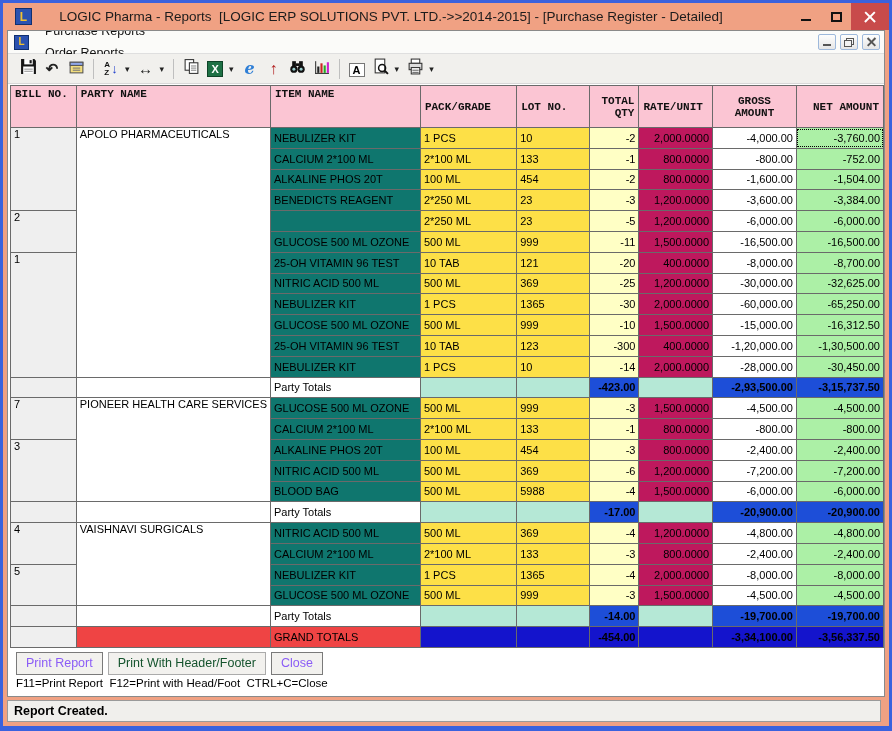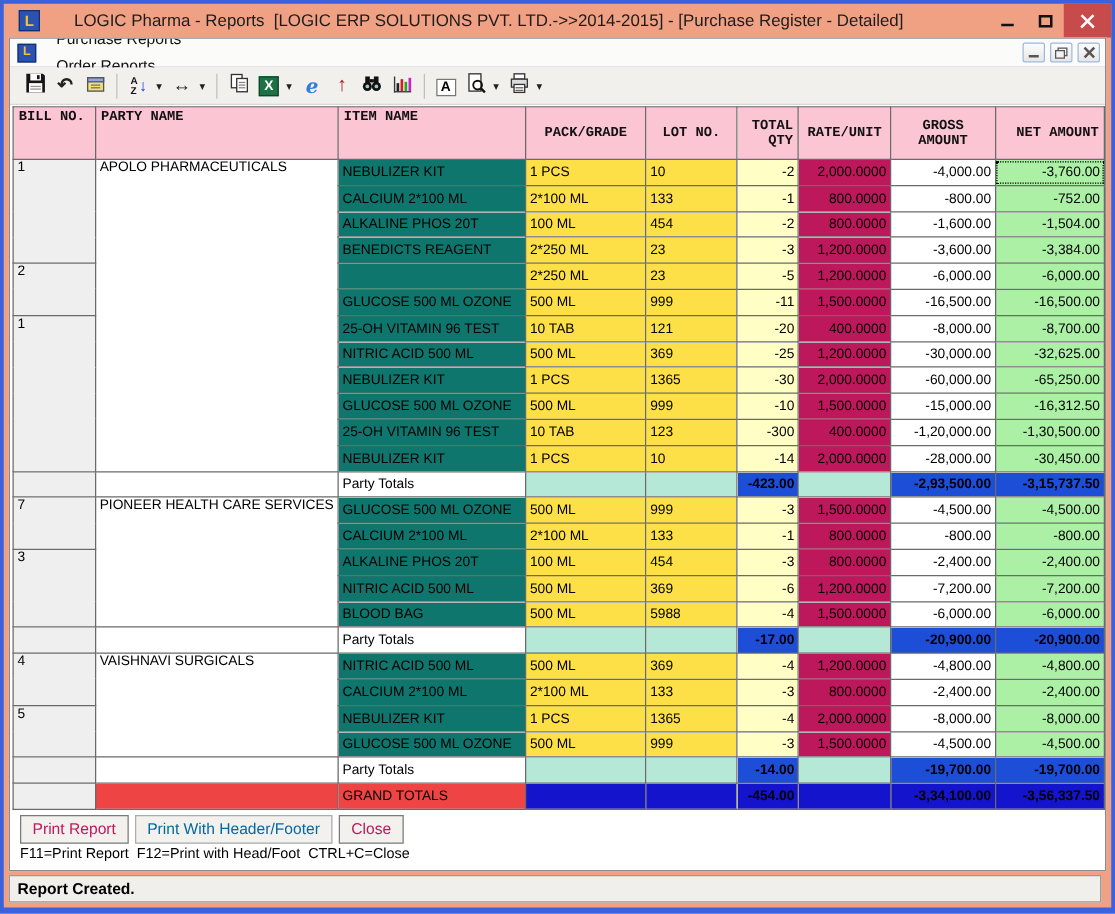--- a/index.html
+++ b/index.html
@@ -65,21 +65,21 @@
 
   
   .table-wrap { flex:0 0 565px; background:#fff; padding:1px 0 0 2px; overflow:hidden; }
   #report-table { border-collapse:collapse; table-layout:fixed; }
   #report-table th, #report-table td { border:1px solid #6a6a6a; overflow:hidden; white-space:nowrap; }
   #report-table th { background:#FBC5D3; font-family:"Liberation Mono","DejaVu Sans Mono", monospace;
                      font-size:11px; font-weight:bold; color:#111; height:42px; padding:2px 4px;
                      white-space:pre-line; }
   #report-table td { font-size:11px; height:20.8px; padding:0 3px; color:#000; }
   th.h-top { vertical-align:top; text-align:left; }
-  th.h-mid { vertical-align:middle; text-align:center; }
+  th.h-mid { vertical-align:middle; text-align:left; }
   th.h-mid-right { vertical-align:middle; text-align:right; }
   th.h-mid-center { vertical-align:middle; text-align:center; }
   td.bill-td  { background:#EFEFEF; vertical-align:top; padding-top:2px; }
   td.party-td { background:#fff; vertical-align:top; padding-top:2px; white-space:normal; line-height:13px; }
   td.item-td  { background:#0f766e; }
   td.pack-td, td.lot-td { background:#fde047; }
   td.qty-td   { background:#FFFFC5; color:#CC2222; text-align:right; }
   td.rate-td  { background:#be185d; text-align:right; }
   td.gross-td { background:#fff; color:#CC2222; text-align:right; }
   td.net-td   { background:#ACF0A6; color:#A85400; text-align:right; }
@@ -87,22 +87,22 @@
   tr.tt td.fill { background:#B5E8D6; }
   tr.tt td.lab  { background:#fff; color:#000; }
   tr.tt td.val  { background:#1d4ed8; color:#C00000; font-weight:bold; text-align:right; }
   tr.gg td.fill { background:#1414CC; }
   tr.gg td.lab  { background:#ef4444; color:#000; }
   tr.gg td.val  { background:#1414CC; color:#E82020; font-weight:bold; text-align:right; }
 
   
   .btn-row { height:28px; flex:0 0 28px; display:flex; align-items:center; padding-left:8px; }
   .btn { height:23px; padding:0 9px; background:#F2F1EE; border:1px solid #7A7A7A; font-size:12.5px;
-         color:#be185d; margin-right:5px; display:flex; align-items:center; }
-  .btn.disabled { color:#0369a1; border-color:#ABABAB; }
+         color:#8b5cf6; margin-right:5px; display:flex; align-items:center; }
+  .btn.disabled { color:#14532d; border-color:#ABABAB; }
   .hint-row { height:18px; flex:0 0 18px; font-size:11.5px; color:#000; padding-left:8px; white-space:pre; }
 
   .statusbar { position:absolute; left:4px; right:8px; bottom:4px; height:22px; background:#F0EFEC;
                border:1px solid #9a9a9a; font-size:12.5px; font-weight:bold; color:#000;
                display:flex; align-items:center; padding-left:6px; }
 </style>
 </head>
 <body>
 
 <div class="frame">

